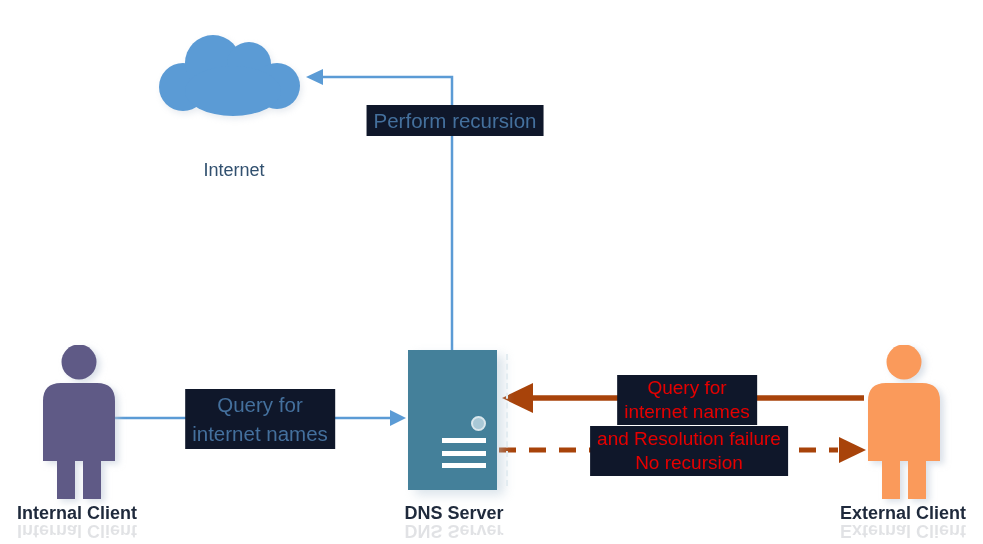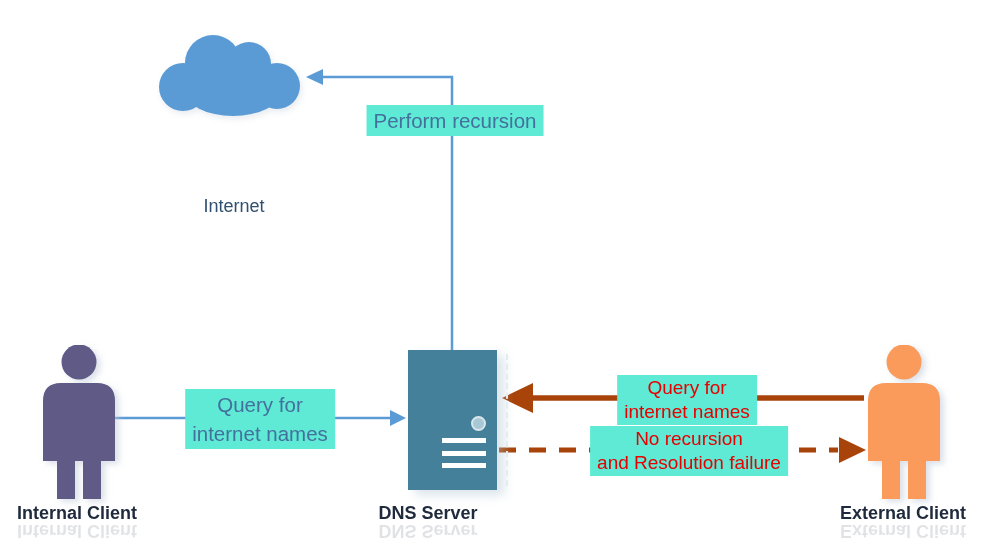--- a/index.html
+++ b/index.html
@@ -7,21 +7,21 @@
     position:relative;width:983px;height:544px;background:#ffffff;overflow:hidden;
     font-family:"Liberation Sans","DejaVu Sans",sans-serif;
   }
   .abs{position:absolute;}
   svg{display:block;}
   
   .connector-layer{position:absolute;left:0;top:0;pointer-events:none;}
   
   .conn-label{
     position:absolute;transform:translateX(-50%);text-align:center;
-    background:#5eead4;padding:1px 7px;white-space:nowrap;
+    background:#0f172a;padding:1px 7px;white-space:nowrap;
   }
   .conn-label.blue{color:#44709d;font-size:20.5px;line-height:29px;}
   .conn-label.red{color:#e60000;font-size:19px;line-height:24px;}
   
   .caption{
     position:absolute;transform:translateX(-50%);
     display:flex;flex-direction:column;align-items:center;
     font-weight:bold;font-size:18px;color:#1f2a3c;white-space:nowrap;line-height:21px;
   }
   .caption .reflect{transform:scaleY(-1);opacity:.13;margin-top:-4px;}
@@ -75,21 +75,21 @@
     <svg class="cloud-svg" width="149" height="86" viewBox="0 0 149 86">
       <g fill="#5b9bd5">
         <circle cx="30" cy="55" r="24"></circle>
         <circle cx="60" cy="31" r="28"></circle>
         <circle cx="96" cy="32" r="22"></circle>
         <circle cx="124" cy="54" r="23"></circle>
         <ellipse cx="80" cy="59" rx="48" ry="25"></ellipse>
       </g>
     </svg>
   </div>
-  <div class="caption plain" style="left:234px;top:160px;margin-top:36px;">
+  <div class="caption plain" style="left:234px;top:160px;">
     <span>Internet</span>
   </div>
 
   <div class="abs" style="left:41px;top:345px;">
     <svg class="person-svg" width="76" height="154" viewBox="0 0 76 154">
       <g fill="#5f5a86">
         <circle cx="38" cy="17" r="17.5"></circle>
         <path d="M2,116 L2,56 Q2,38 20,38 L56,38 Q74,38 74,56 L74,116 L60,116 L60,154 L42,154 L42,116 L34,116 L34,154 L16,154 L16,116 Z"></path>
       </g>
     </svg>
@@ -99,21 +99,21 @@
     <span class="reflect">Internal Client</span>
   </div>
 
   <div class="server">
     <span class="led"></span>
     <span class="bar" style="top:88px;"></span>
     <span class="bar" style="top:101px;"></span>
     <span class="bar" style="top:113px;"></span>
   </div>
   <div class="server-reflect"></div>
-  <div class="caption" style="left:428px;top:503px;text-align:right;">
+  <div class="caption" style="left:454px;top:503px;text-align:right;">
     <span>DNS Server</span>
     <span class="reflect">DNS Server</span>
   </div>
 
   <div class="abs" style="left:866px;top:345px;">
     <svg class="person-svg" width="76" height="154" viewBox="0 0 76 154">
       <g fill="#fa9a5b">
         <circle cx="38" cy="17" r="17.5"></circle>
         <path d="M2,116 L2,56 Q2,38 20,38 L56,38 Q74,38 74,56 L74,116 L60,116 L60,154 L42,154 L42,116 L34,116 L34,154 L16,154 L16,116 Z"></path>
       </g>
@@ -132,17 +132,17 @@
     <div>Query for</div>
     <div>internet names</div>
   </div>
 
   <div class="conn-label red" style="left:687px;top:375px;">
     <div>Query for</div>
     <div>internet names</div>
   </div>
 
   <div class="conn-label red" style="left:689px;top:426px;">
+    <div>and Resolution failure</div>
     <div>No recursion</div>
-    <div>and Resolution failure</div>
   </div>
 
 </div>
 
 </body></html>

